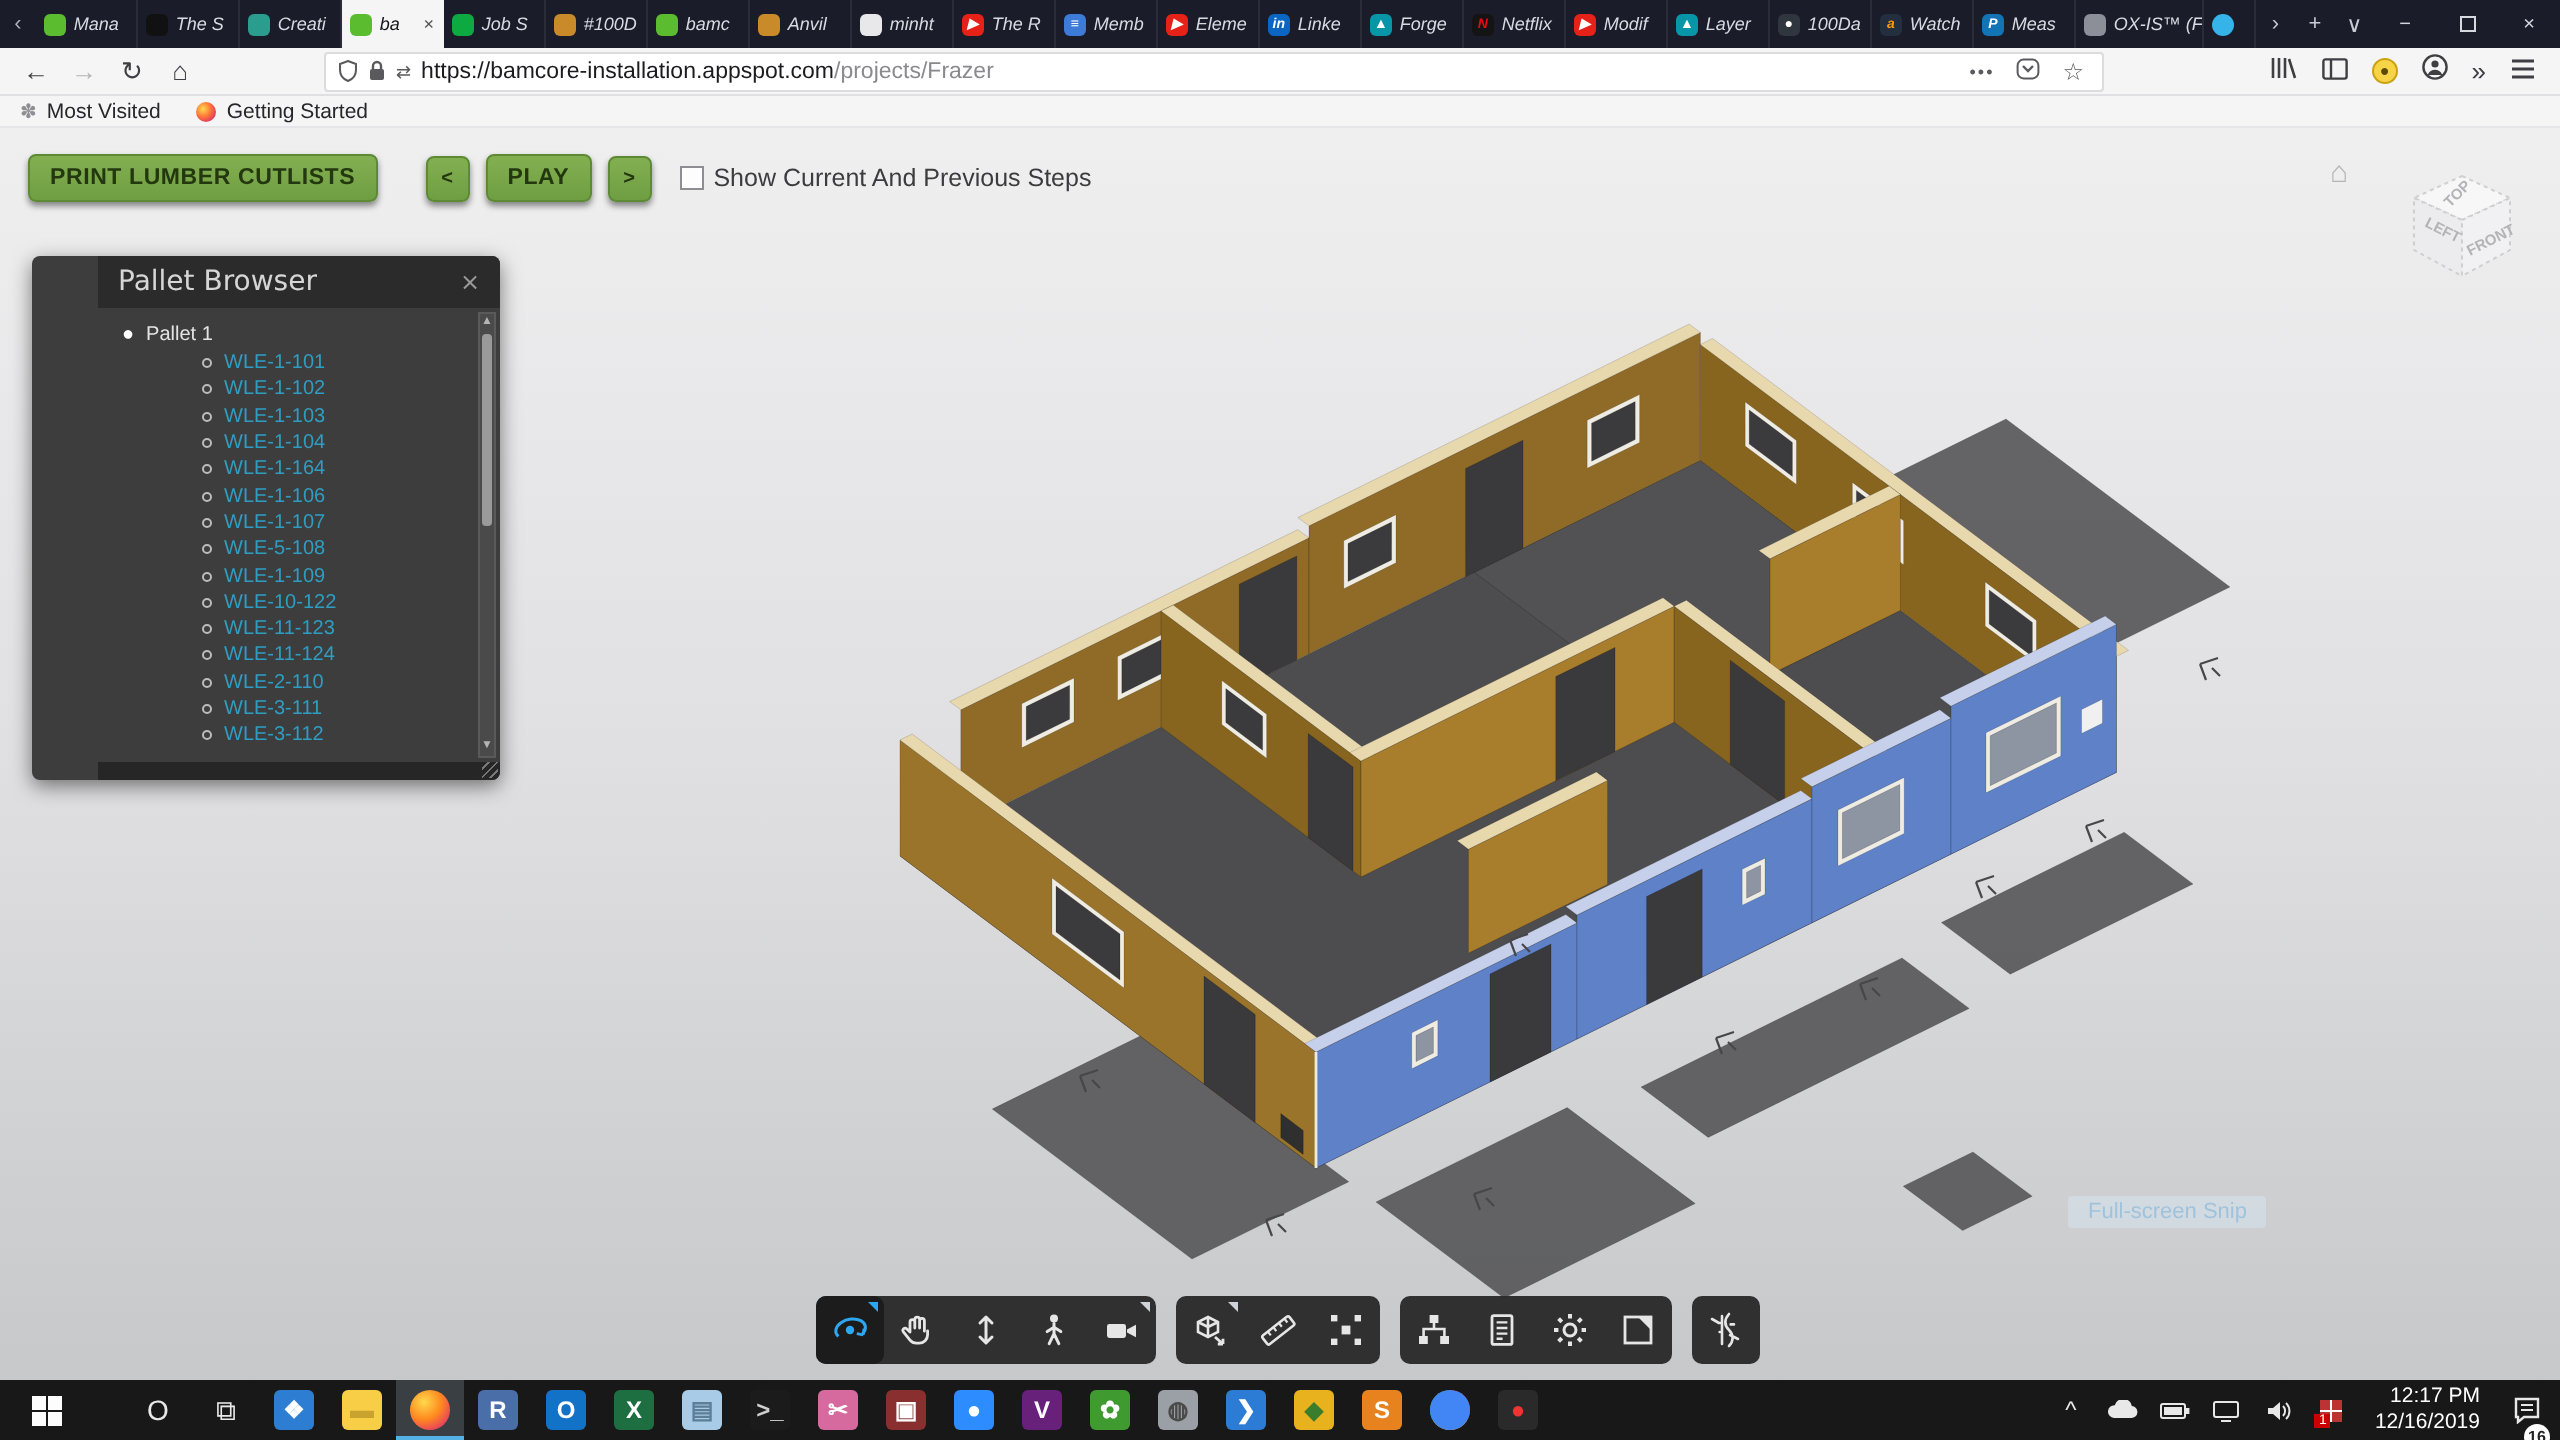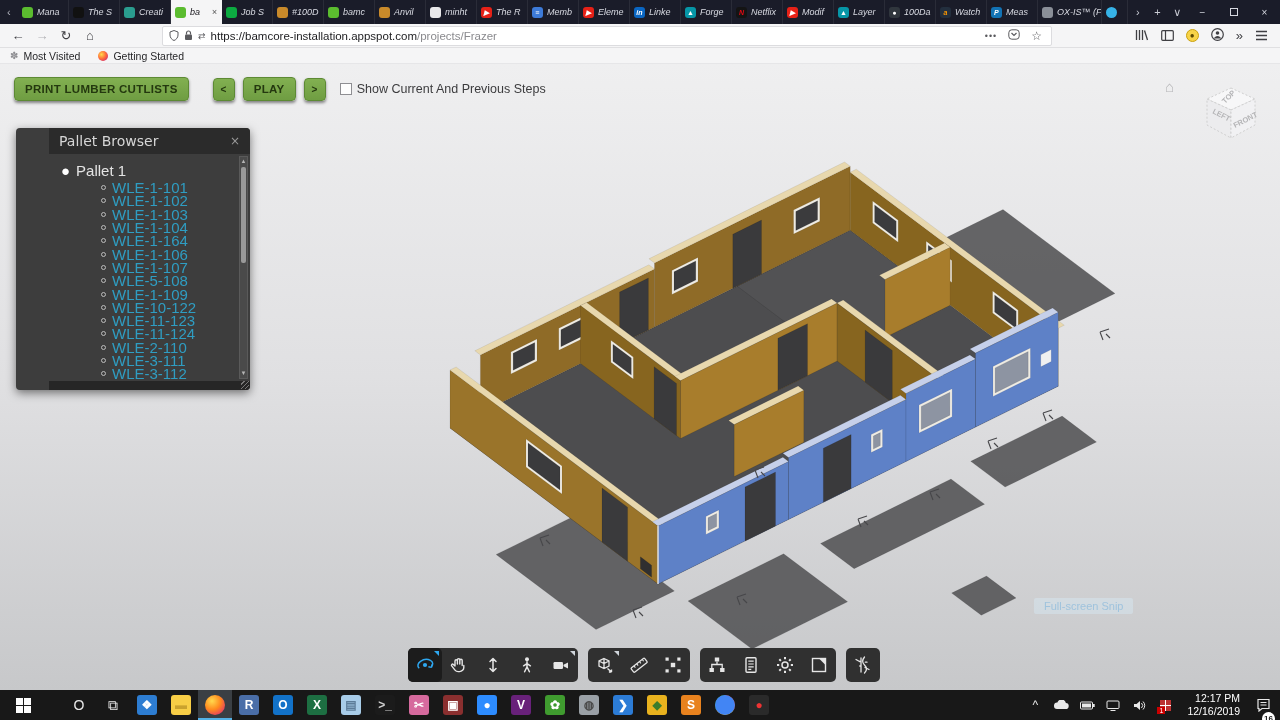--- a/index.html
+++ b/index.html
@@ -46,21 +46,21 @@
   .gbtn{background:linear-gradient(#82b051,#6f9d42);color:#24380f;font-weight:bold;font-size:11.5px;letter-spacing:.3px;padding:5px 10px;border-radius:4px;box-shadow:0 2px 3px rgba(0,0,0,.45);border:1px solid #5d8a34;}
   .gbtn.small{padding:5px 7px;font-size:10px;}
   .chkrow{display:flex;align-items:center;gap:5px;margin-left:6px;font-size:12.5px;color:#3c3c3e;}
   .cb{width:12px;height:12px;background:#fdfdfd;border:1px solid #8e8e92;display:inline-block;}
 
   
   .panel{position:absolute;left:16px;top:64px;width:234px;height:262px;background:#3d3d3d;border-radius:4px;box-shadow:0 3px 10px rgba(0,0,0,.5);z-index:7;display:flex;flex-direction:column;overflow:hidden;padding-left:33px;}
   .panel-h{height:26px;background:#2b2b2b;display:flex;align-items:center;padding:0 10px;color:#d6d6d6;font-size:14px;font-family:"DejaVu Sans",sans-serif;}
   .panel-h .px{margin-left:auto;color:#9a9a9a;font-size:12px;}
   .panel-b{position:relative;flex:1;padding:8px 14px 0 12px;overflow:hidden;}
-  .plist{list-style:none;margin:0;padding:0;font-size:15px;}
+  .plist{list-style:none;margin:0;padding:0;font-size:10px;}
   .pgroup{color:#e4e4e4;margin-bottom:2px;}
   .pgroup .dot{color:#fff;margin-right:6px;}
   .pitem{display:flex;align-items:center;gap:6px;margin-left:40px;height:13.3px;}
   .pitem .ring{width:5px;height:5px;border:1px solid #bcbcbc;border-radius:50%;display:inline-block;}
   .pitem a{color:#2f9dc2;text-decoration:none;}
   .vscroll{position:absolute;right:2px;top:2px;bottom:2px;width:9px;background:#4a4a4a;border:1px solid #5a5a5a;}
   .vscroll .arr{position:absolute;left:0;width:100%;height:9px;color:#b5b5b5;font-size:6px;text-align:center;line-height:9px;}
   .vscroll .thumb{position:absolute;left:1px;top:10px;width:5px;height:96px;background:#9a9a9a;border-radius:2px;}
   .panel-f{height:9px;background:#262626;position:relative;}
   .grip{position:absolute;right:1px;bottom:1px;width:8px;height:8px;background:repeating-linear-gradient(135deg,transparent 0 2px,#777 2px 3px);}

